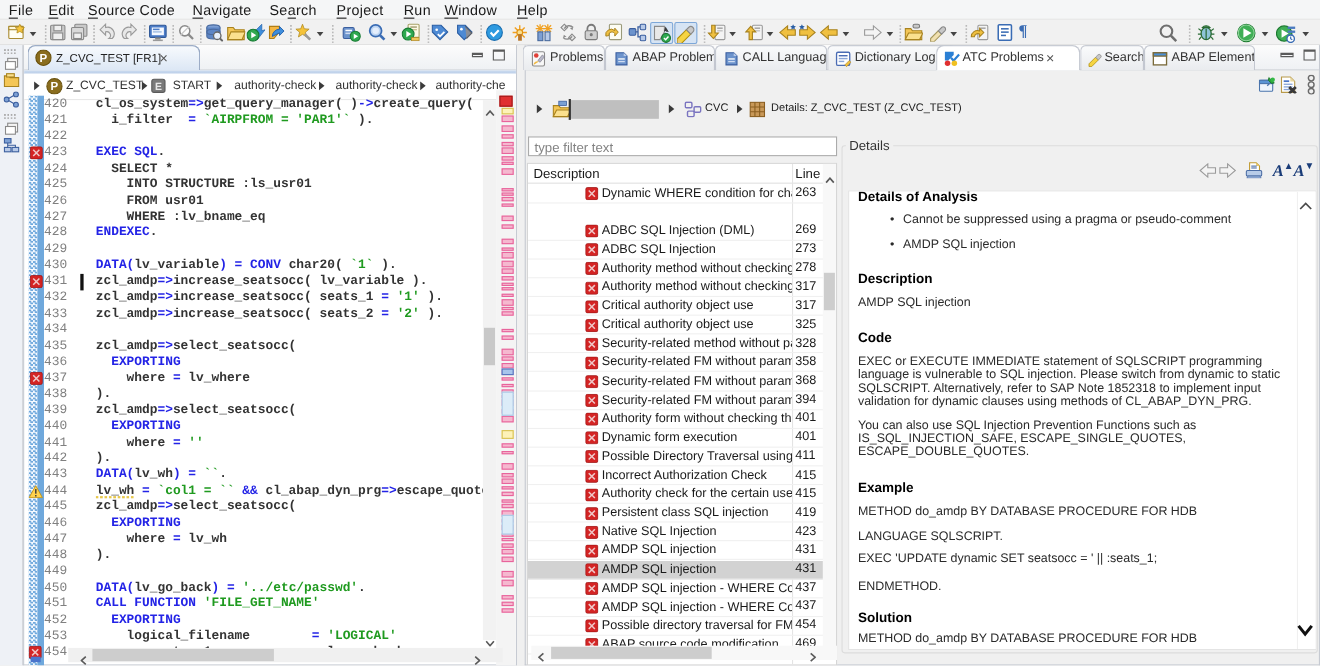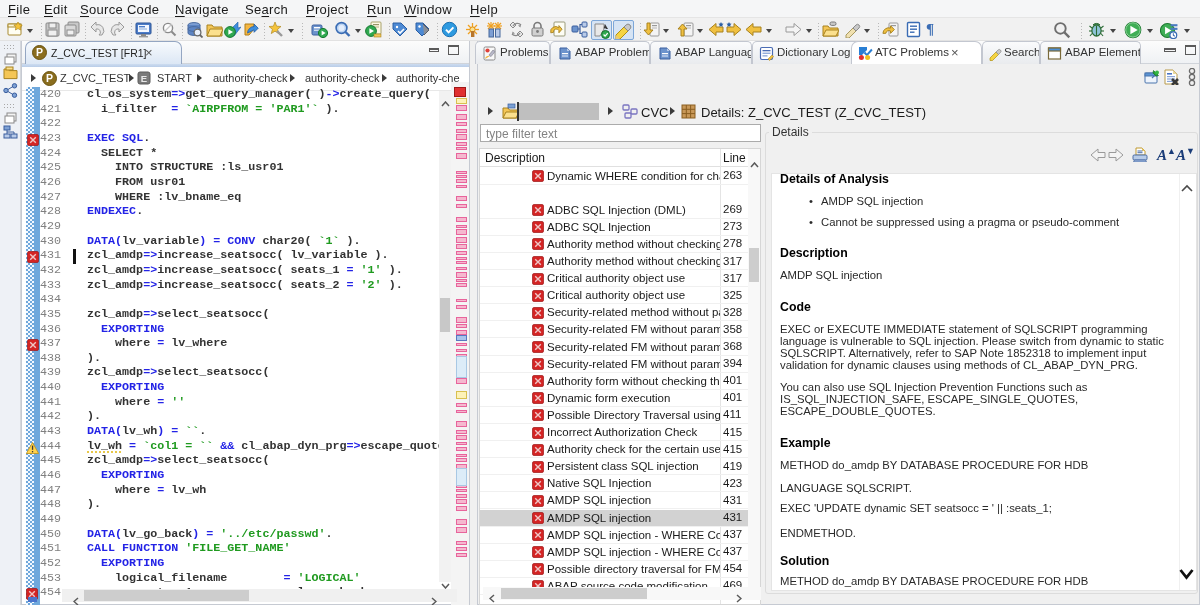--- a/index.html
+++ b/index.html
@@ -488,21 +488,21 @@
         </svg></span>
       <span class="tt" style="left:24px">ABAP Problem</span>
     </div>
 <div class="tab" style="left:172px;width:102px">
       <span class="ti"><svg width="15" height="15" viewBox="0 0 15 15">
           <path d="M3 2 h7 l3 3 v8 H3z" fill="#6c93cc" stroke="#3a5e9e"></path>
           <path d="M10 2 l3 3 h-3z" fill="#b8cae8"></path>
           <rect x="5" y="7" width="6" height="1.2" fill="#fff"></rect>
           <rect x="5" y="9.4" width="6" height="1.2" fill="#cfdcf2"></rect>
         </svg></span>
-      <span class="tt" style="left:24px">ABAP Languag</span>
+      <span class="tt" style="left:24px">CALL Languag</span>
     </div>
 <div class="tab" style="left:274px;width:117px">
       <span class="ti"><svg width="15" height="15" viewBox="0 0 15 15">
           <rect x="1.5" y="1.5" width="12" height="12" rx="1.4" fill="#fff" stroke="#4a6cb4" stroke-width="1.2"></rect>
           <rect x="3.5" y="4" width="8" height="1.3" fill="#4a6cb4"></rect>
           <rect x="3.5" y="6.6" width="8" height="1.3" fill="#8aa6d8"></rect>
           <rect x="3.5" y="9.2" width="5" height="1.3" fill="#8aa6d8"></rect>
           <path d="M9 13 l4-4 1.6 1.6 -4 4z" fill="#f0c040" stroke="#a8821e" stroke-width="0.5"></path>
         </svg></span>
       <span class="tt" style="left:24px">Dictionary Log</span>
@@ -547,21 +547,21 @@
         <rect x="4" y="7" width="8" height="1.2" fill="#8aa6d8"></rect>
         <rect x="4" y="9.4" width="8" height="1.2" fill="#8aa6d8"></rect>
         <rect x="4" y="11.8" width="8" height="1.2" fill="#8aa6d8"></rect>
         <path d="M9 10 l6 6 M15 10 l-6 6" stroke="#383838" stroke-width="2.6"></path>
       </svg></span>
 <span class="abs" style="left:710px;top:27px"><svg width="8" height="18" viewBox="0 0 8 18">
         <circle cx="4" cy="3" r="2.6" fill="none" stroke="#6a6a6a" stroke-width="1.3"></circle>
         <circle cx="4" cy="9" r="2.6" fill="none" stroke="#6a6a6a" stroke-width="1.3"></circle>
         <circle cx="4" cy="15" r="2.6" fill="none" stroke="#6a6a6a" stroke-width="1.3"></circle>
       </svg></span>
-<div class="abs" style="left:0;top:58px;width:721px;height:26px;font-size:13px;color:#1a1a1a">
+<div class="abs" style="left:0;top:46px;width:721px;height:26px;font-size:10px;color:#1a1a1a">
 <span class="abs" style="left:10px;top:8px;width:0;height:0;border-top:4px solid transparent;border-bottom:4px solid transparent;border-left:5px solid #3a3a3a"></span>
 <span class="abs" style="left:24px;top:4px"><svg width="17" height="16" viewBox="0 0 17 16">
           <path d="M1 5 h5 l1.5 2 H16 v8 H1z" fill="#f4c656" stroke="#a8821e"></path>
           <path d="M1 15 l3-6 h13 l-3 6z" fill="#fbe08e" stroke="#a8821e"></path>
           <rect x="6" y="1" width="7" height="4" fill="#7aa0d4" stroke="#3a5e9e" stroke-width="0.7"></rect>
         </svg></span>
 <span class="abs" style="left:40px;top:4px;width:81px;height:17px;background:#bfbfbf"></span>
 <span class="abs" style="left:39px;top:3px;width:1.5px;height:19px;background:#333"></span>
 <span class="abs" style="left:130px;top:8px;width:0;height:0;border-top:4px solid transparent;border-bottom:4px solid transparent;border-left:5px solid #3a3a3a"></span>
 <span class="abs" style="left:144px;top:5px"><svg width="16" height="15" viewBox="0 0 16 15">
@@ -809,22 +809,22 @@
         <rect x="5.5" y="3.5" width="5" height="1" fill="#4a6ca4"></rect>
         <rect x="5.5" y="5.2" width="5" height="1" fill="#4a6ca4"></rect>
         <rect x="1" y="8" width="14" height="5" rx="1.2" fill="#b8cce8" stroke="#4a6ca4"></rect>
         <path d="M2.5 13 h11 l1 2 h-13z" fill="#9ab4dc" stroke="#4a6ca4" stroke-width="0.7"></path>
       </svg></span>
 <span class="abs" style="left:679px;top:105px;font-family:'Liberation Serif',serif;font-weight:bold;font-style:italic;font-size:15px;color:#1a3c78">A<span style="font-size:9px;vertical-align:6px">▲</span></span>
 <span class="abs" style="left:698px;top:105px;font-family:'Liberation Serif',serif;font-weight:bold;font-style:italic;font-size:15px;color:#1a3c78">A<span style="font-size:9px;vertical-align:6px">▼</span></span>
 <div class="abs" style="left:293px;top:132px;width:426px;height:418px;background:#fff;border:1px solid #e4e4e4;overflow:hidden">
 <div style="position:absolute;left:8px;top:-2px;width:385px;font-size:11.3px;line-height:12.15px;color:#2a2a2a">
 <div style="font-size:12.3px;font-weight:bold;color:#000;margin-top:1px">Details of Analysis</div>
+<div style="margin:8.5px 0 0 29px"><span style="margin-right:8px">•</span>Cannot be suppressed using a pragma or pseudo-comment</div>
 <div style="margin:10px 0 0 29px"><span style="margin-right:8px">•</span>AMDP SQL injection</div>
-<div style="margin:8.5px 0 0 29px"><span style="margin-right:8px">•</span>Cannot be suppressed using a pragma or pseudo-comment</div>
 <div style="font-size:12.3px;font-weight:bold;color:#000;margin-top:19px">Description</div>
 <div style="margin-top:10px">AMDP SQL injection</div>
 <div style="font-size:12.3px;font-weight:bold;color:#000;margin-top:19.5px">Code</div>
 <div style="margin-top:10px">EXEC or EXECUTE IMMEDIATE statement of SQLSCRIPT programming language is vulnerable to SQL injection. Please switch from dynamic to static SQLSCRIPT. Alternatively, refer to SAP Note 1852318 to implement input validation for dynamic clauses using methods of CL_ABAP_DYN_PRG.</div>
 <div style="margin-top:9.5px">You can also use SQL Injection Prevention Functions such as IS_SQL_INJECTION_SAFE, ESCAPE_SINGLE_QUOTES, ESCAPE_DOUBLE_QUOTES.</div>
 <div style="font-size:12.3px;font-weight:bold;color:#000;margin-top:19px">Example</div>
 <div style="margin-top:10px">METHOD do_amdp BY DATABASE PROCEDURE FOR HDB</div>
 <div style="margin-top:11px">LANGUAGE SQLSCRIPT.</div>
 <div style="margin-top:8px">EXEC 'UPDATE dynamic SET seatsocc = ' || :seats_1;</div>
 <div style="margin-top:13px">ENDMETHOD.</div>

